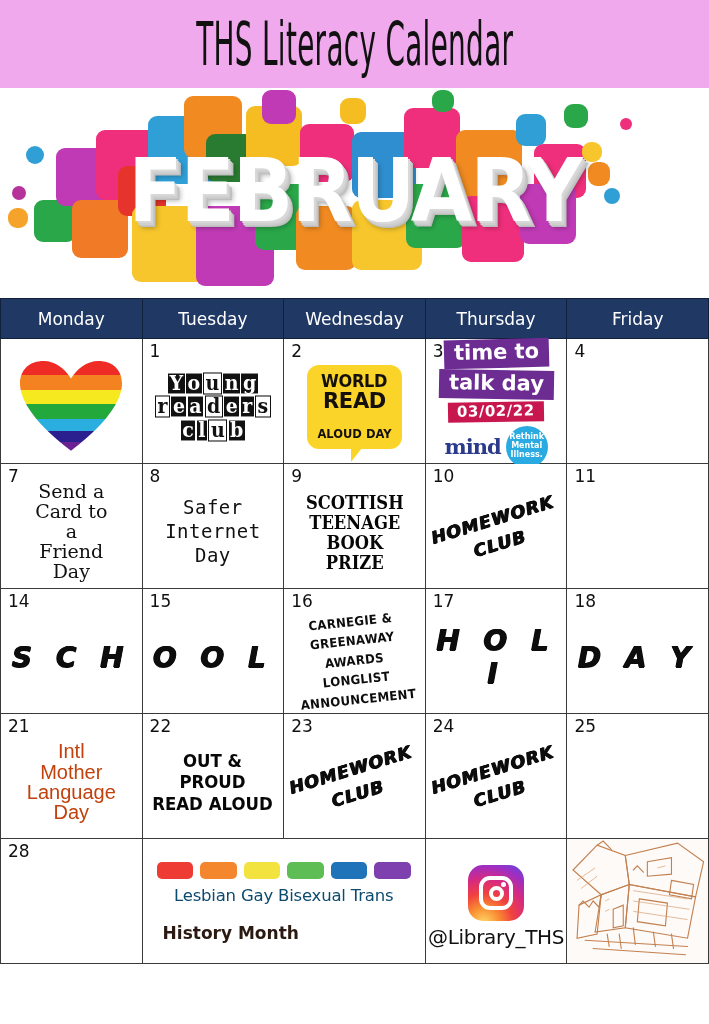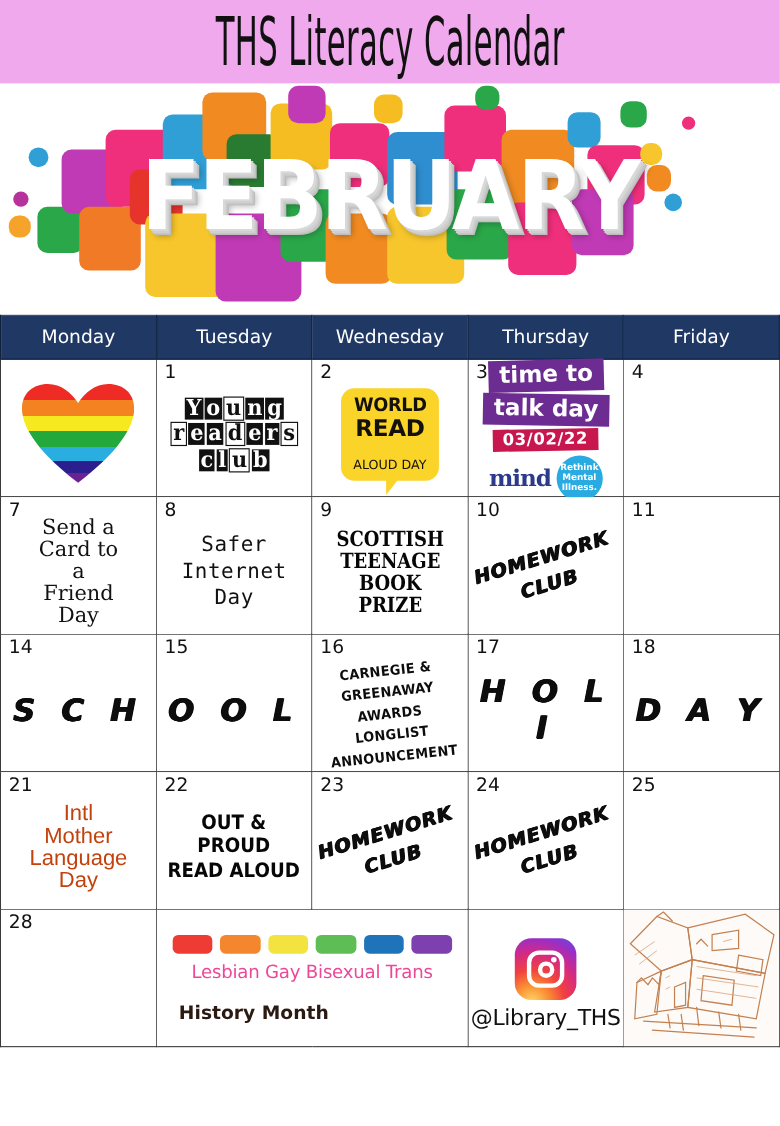--- a/index.html
+++ b/index.html
@@ -6,21 +6,21 @@
   html, body {
     width: 709px; height: 1024px;
     background: #fff;
     font-family: "Liberation Sans", sans-serif;
     overflow: hidden;
   }
   .page { position: relative; width: 709px; height: 1024px; background:#fff; }
 
   
   .title-bar {
-    height: 76px;
+    height: 88px;
     background: #efa9ec;
     display: flex; align-items: center; justify-content: center;
   }
   .title-text {
     font-family: "DejaVu Sans Condensed", "Liberation Sans Narrow", "Liberation Sans", sans-serif;
     font-size: 50px;
     font-weight: 400;
     letter-spacing: 0.5px;
     color: #111;
     transform: scaleX(0.62) scaleY(1.22);
@@ -167,21 +167,21 @@
 
   
   .wrad {
     background:#fbd429; border-radius:12px;
     padding:8px 10px 9px 10px; position:relative;
     font-family:"DejaVu Sans","Liberation Sans",sans-serif;
     color:#14110c; text-align:center; line-height:1.05;
   }
   .wrad .l1 { font-weight:700; font-size:17px; letter-spacing:-0.3px; transform:scaleX(.95); display:block;}
   .wrad .l2 { font-weight:700; font-size:21px; letter-spacing:-0.3px; display:block;}
-  .wrad .l3 { font-weight:400; font-size:11.5px; letter-spacing:0px; display:block; margin-top:16px;}
+  .wrad .l3 { font-weight:700; font-size:11.5px; letter-spacing:0px; display:block; margin-top:16px;}
   .wrad::after{
     content:""; position:absolute; left:46%; bottom:-13px;
     border-left:11px solid #fbd429; border-bottom:14px solid transparent;
   }
 
   
   .ttt { width:100%; text-align:center; line-height:1; }
   .ttt .band {
     display:inline-block; background:#6c2c91; color:#fff;
     font-family:"DejaVu Sans","Liberation Sans",sans-serif;
@@ -209,21 +209,21 @@
     display:flex; align-items:center; justify-content:center; text-align:center;
     white-space:pre-line;
   }
 
   
   .lgbt { width:100%; padding:0 10px; }
   .lgbt .bars { display:flex; gap:7px; justify-content:center; margin-bottom:7px; }
   .lgbt .bar { width:42px; height:17px; border-radius:5px; }
   .lgbt .l1 {
     font-family:"DejaVu Sans","Liberation Sans",sans-serif;
-    font-size:16.5px; color:#ec4899; text-align:center; letter-spacing:-0.2px;
+    font-size:16.5px; color:#0c4a6e; text-align:center; letter-spacing:-0.2px;
   }
   .lgbt .l2 {
     font-family:"DejaVu Sans","Liberation Sans",sans-serif;
     font-weight:700; font-size:17px; color:#2b1a12; text-align:left;
     margin-left:6px; margin-top:18px;
   }
 
   
   .ig { display:flex; flex-direction:column; align-items:center; justify-content:center; }
   .ig-glyph {

